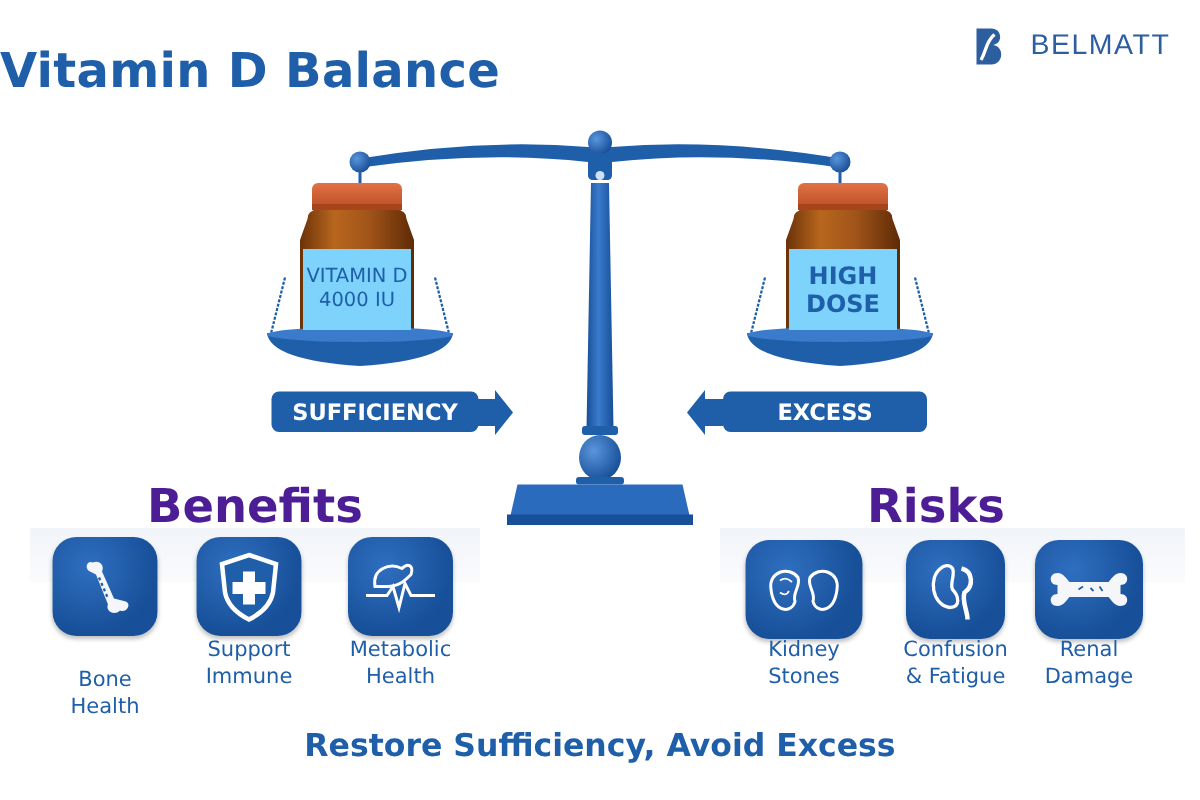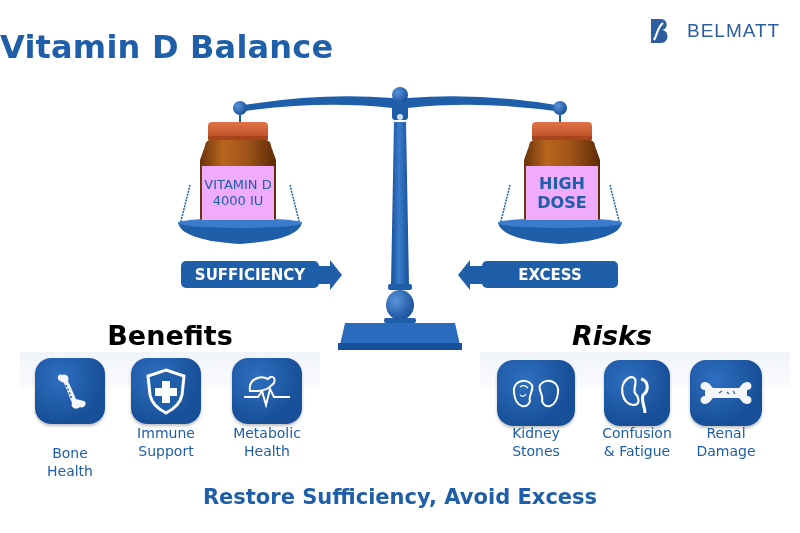--- a/index.html
+++ b/index.html
@@ -2,23 +2,23 @@
 <html><head>
 <meta charset="utf-8">
 <style>
   * { box-sizing: border-box; margin: 0; padding: 0; }
   html, body { width: 800px; height: 533px; overflow: hidden; background: #ffffff; }
   body { position: relative; font-family: "DejaVu Sans", "Liberation Sans", sans-serif; color: #1d5aa3; }
   .abs { position: absolute; }
   .title { left: 0; width: 800px; top: 28px; text-align: left; font-size: 32px; font-weight: bold; color: #1f5ea8; letter-spacing: 0.2px; }
   .logo { left: 649px; top: 18px; display: flex; align-items: center; gap: 16px; }
   .logo-text { font-family: "Liberation Sans", sans-serif; font-size: 19px; color: #2d5fa0; letter-spacing: 1px; }
-  .label-box { background: #f0abfc; display: flex; align-items: center; justify-content: center; text-align: center; color: #1f5ea8; font-weight: bold; line-height: 1.2; }
+  .label-box { background: #7dd3fc; display: flex; align-items: center; justify-content: center; text-align: center; color: #1f5ea8; font-weight: bold; line-height: 1.2; }
   .pill { height: 27px; background: #1f5ea8; color: #fff; border-radius: 5px; font-weight: bold; font-size: 15px; display: flex; align-items: center; justify-content: center; }
-  .section-title { font-size: 27px; font-weight: bold; color: #000000; text-align: center; }
+  .section-title { font-size: 31px; font-weight: bold; color: #4c1d95; text-align: center; }
   .band { height: 36px; background: linear-gradient(to bottom, #f1f4f9, #fafbfd); }
   .icon-tile { width: 70px; height: 66px; border-radius: 16px; background: radial-gradient(circle at 35% 30%, #2f6fc0, #174f98 70%); box-shadow: 0 2px 3px rgba(0,0,0,0.25); display: flex; align-items: center; justify-content: center; }
   .icon-label { width: 110px; text-align: center; font-size: 14px; line-height: 18px; color: #1f5ea8; }
   .footer { left: 0; width: 800px; top: 485px; text-align: center; font-size: 21px; color: #1f5ea8; font-weight: bold; }
 </style>
 </head>
 <body>
 
 <div class="abs title">Vitamin D Balance</div>
 
@@ -108,21 +108,21 @@
   </div>
 </div>
 
 <div class="abs pill" style="left:181px;top:261px;width:138px;">SUFFICIENCY</div>
 <div class="abs pill" style="left:482px;top:261px;width:136px;">EXCESS</div>
 
 <div class="abs band" style="left:20px;top:352px;width:300px;"></div>
 <div class="abs band" style="left:480px;top:352px;width:310px;"></div>
 
 <div class="abs section-title" style="left:70px;top:320px;width:200px;">Benefits</div>
-<div class="abs section-title" style="left:512px;top:320px;width:200px;font-style:italic;">Risks</div>
+<div class="abs section-title" style="left:524px;top:320px;width:200px;">Risks</div>
 
 <div class="abs icon-tile" style="left:35px;top:358px;">
   <svg width="44" height="44" viewBox="0 0 44 44">
       <path d="M14 6 C10 4 8 10 12 12 L16 14 L24 34 C22 38 28 42 32 38 C36 40 40 34 36 32 L28 30 L20 12 C22 8 18 4 14 6 Z" fill="#f4f6fa"></path>
       <path d="M18 16 L24 30" stroke="#1f5ea8" stroke-width="1.5" stroke-dasharray="2 2"></path>
     </svg>
 </div>
 <div class="abs icon-tile" style="left:131px;top:358px;">
   <svg width="44" height="48" viewBox="0 0 44 48">
       <path d="M22 3 L40 9 L38 28 C36 38 28 43 22 46 C16 43 8 38 6 28 L4 9 Z" fill="#1f5ea8" stroke="#fff" stroke-width="3"></path>
@@ -134,22 +134,22 @@
       <path d="M10 22 C8 10 20 6 28 10 C32 6 36 8 34 14 C30 18 26 22 18 22 Z" fill="none" stroke="#fff" stroke-width="2"></path>
       <polyline points="4,28 18,28 22,22 26,36 30,20 34,28 50,28" fill="none" stroke="#fff" stroke-width="2"></polyline>
     </svg>
 </div>
 
 <div class="abs icon-label" style="left:15px;top:444px;">
     <div>Bone</div>
     <div>Health</div>
   </div>
 <div class="abs icon-label" style="left:111px;top:424px;">
+    <div>Support</div>
     <div>Immune</div>
-    <div>Support</div>
   </div>
 <div class="abs icon-label" style="left:212px;top:424px;">
     <div>Metabolic</div>
     <div>Health</div>
   </div>
 
 <div class="abs icon-tile" style="left:497px;top:360px;width:78px;">
   <svg width="60" height="44" viewBox="0 0 60 44">
       <path d="M8 22 C6 10 20 6 26 14 C28 20 22 24 24 30 C22 38 10 38 8 22 Z" fill="none" stroke="#fff" stroke-width="2"></path>
       <path d="M52 22 C54 10 40 6 34 14 C32 20 38 24 36 30 C38 38 50 38 52 22 Z" fill="none" stroke="#fff" stroke-width="2"></path>

